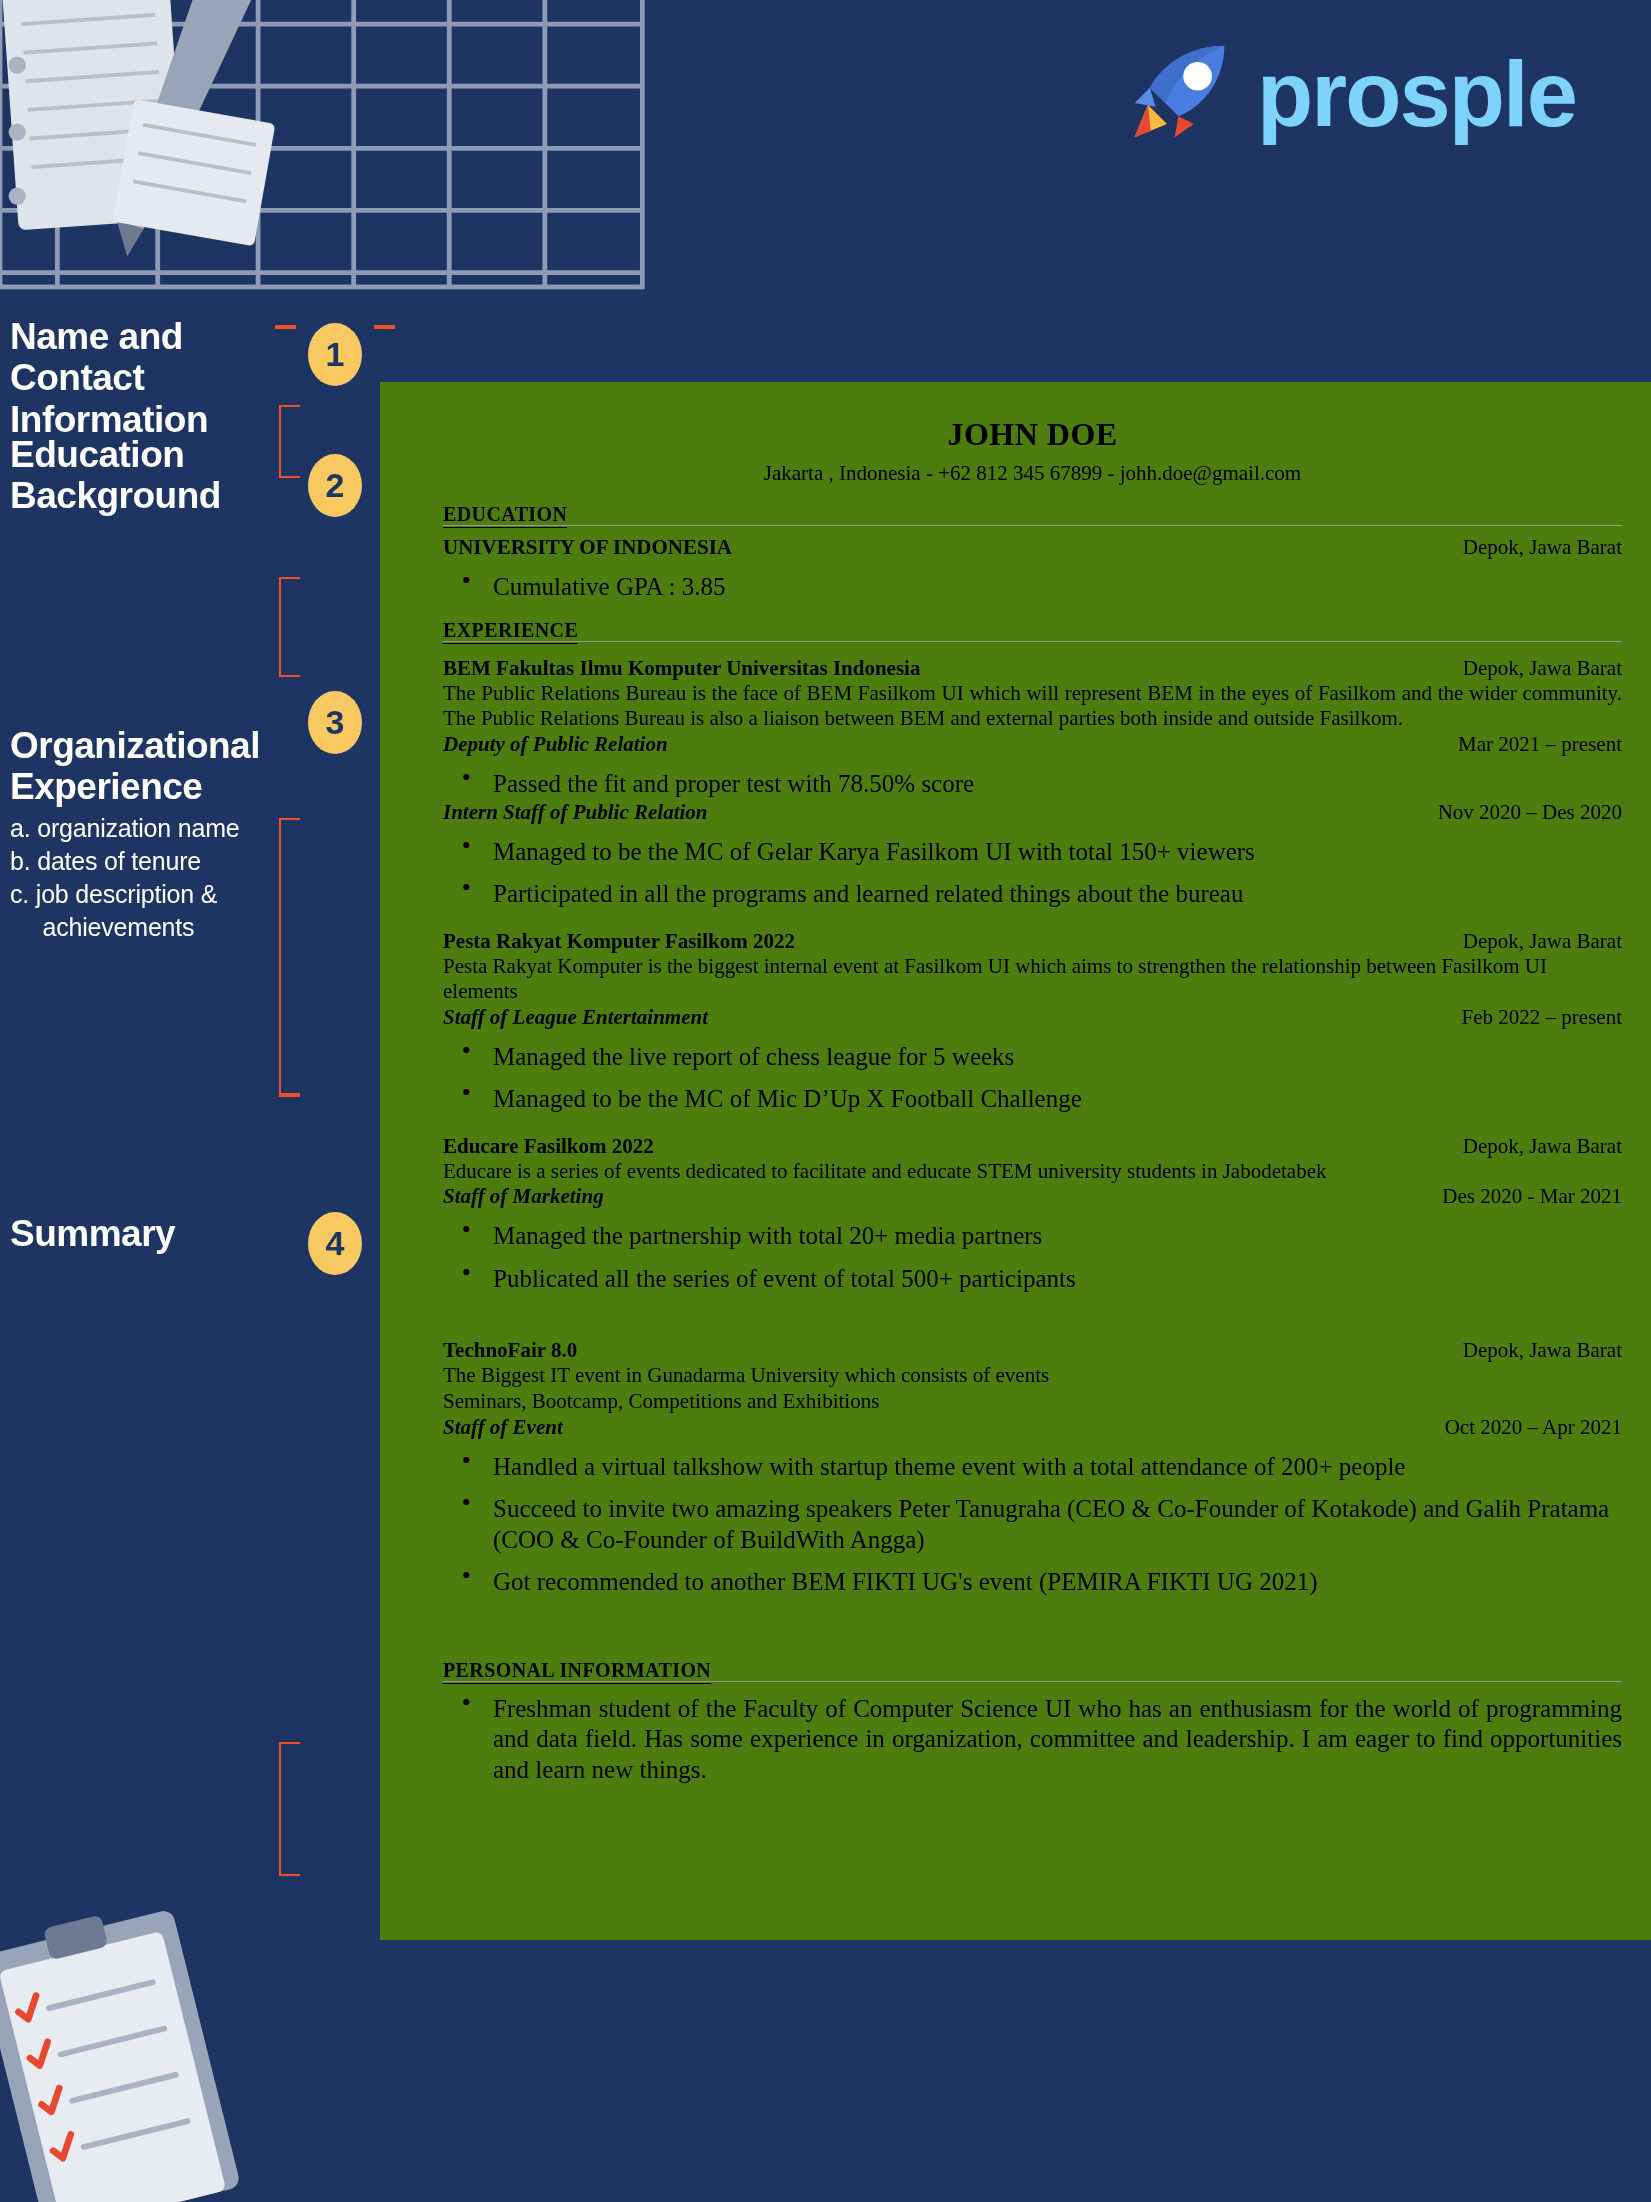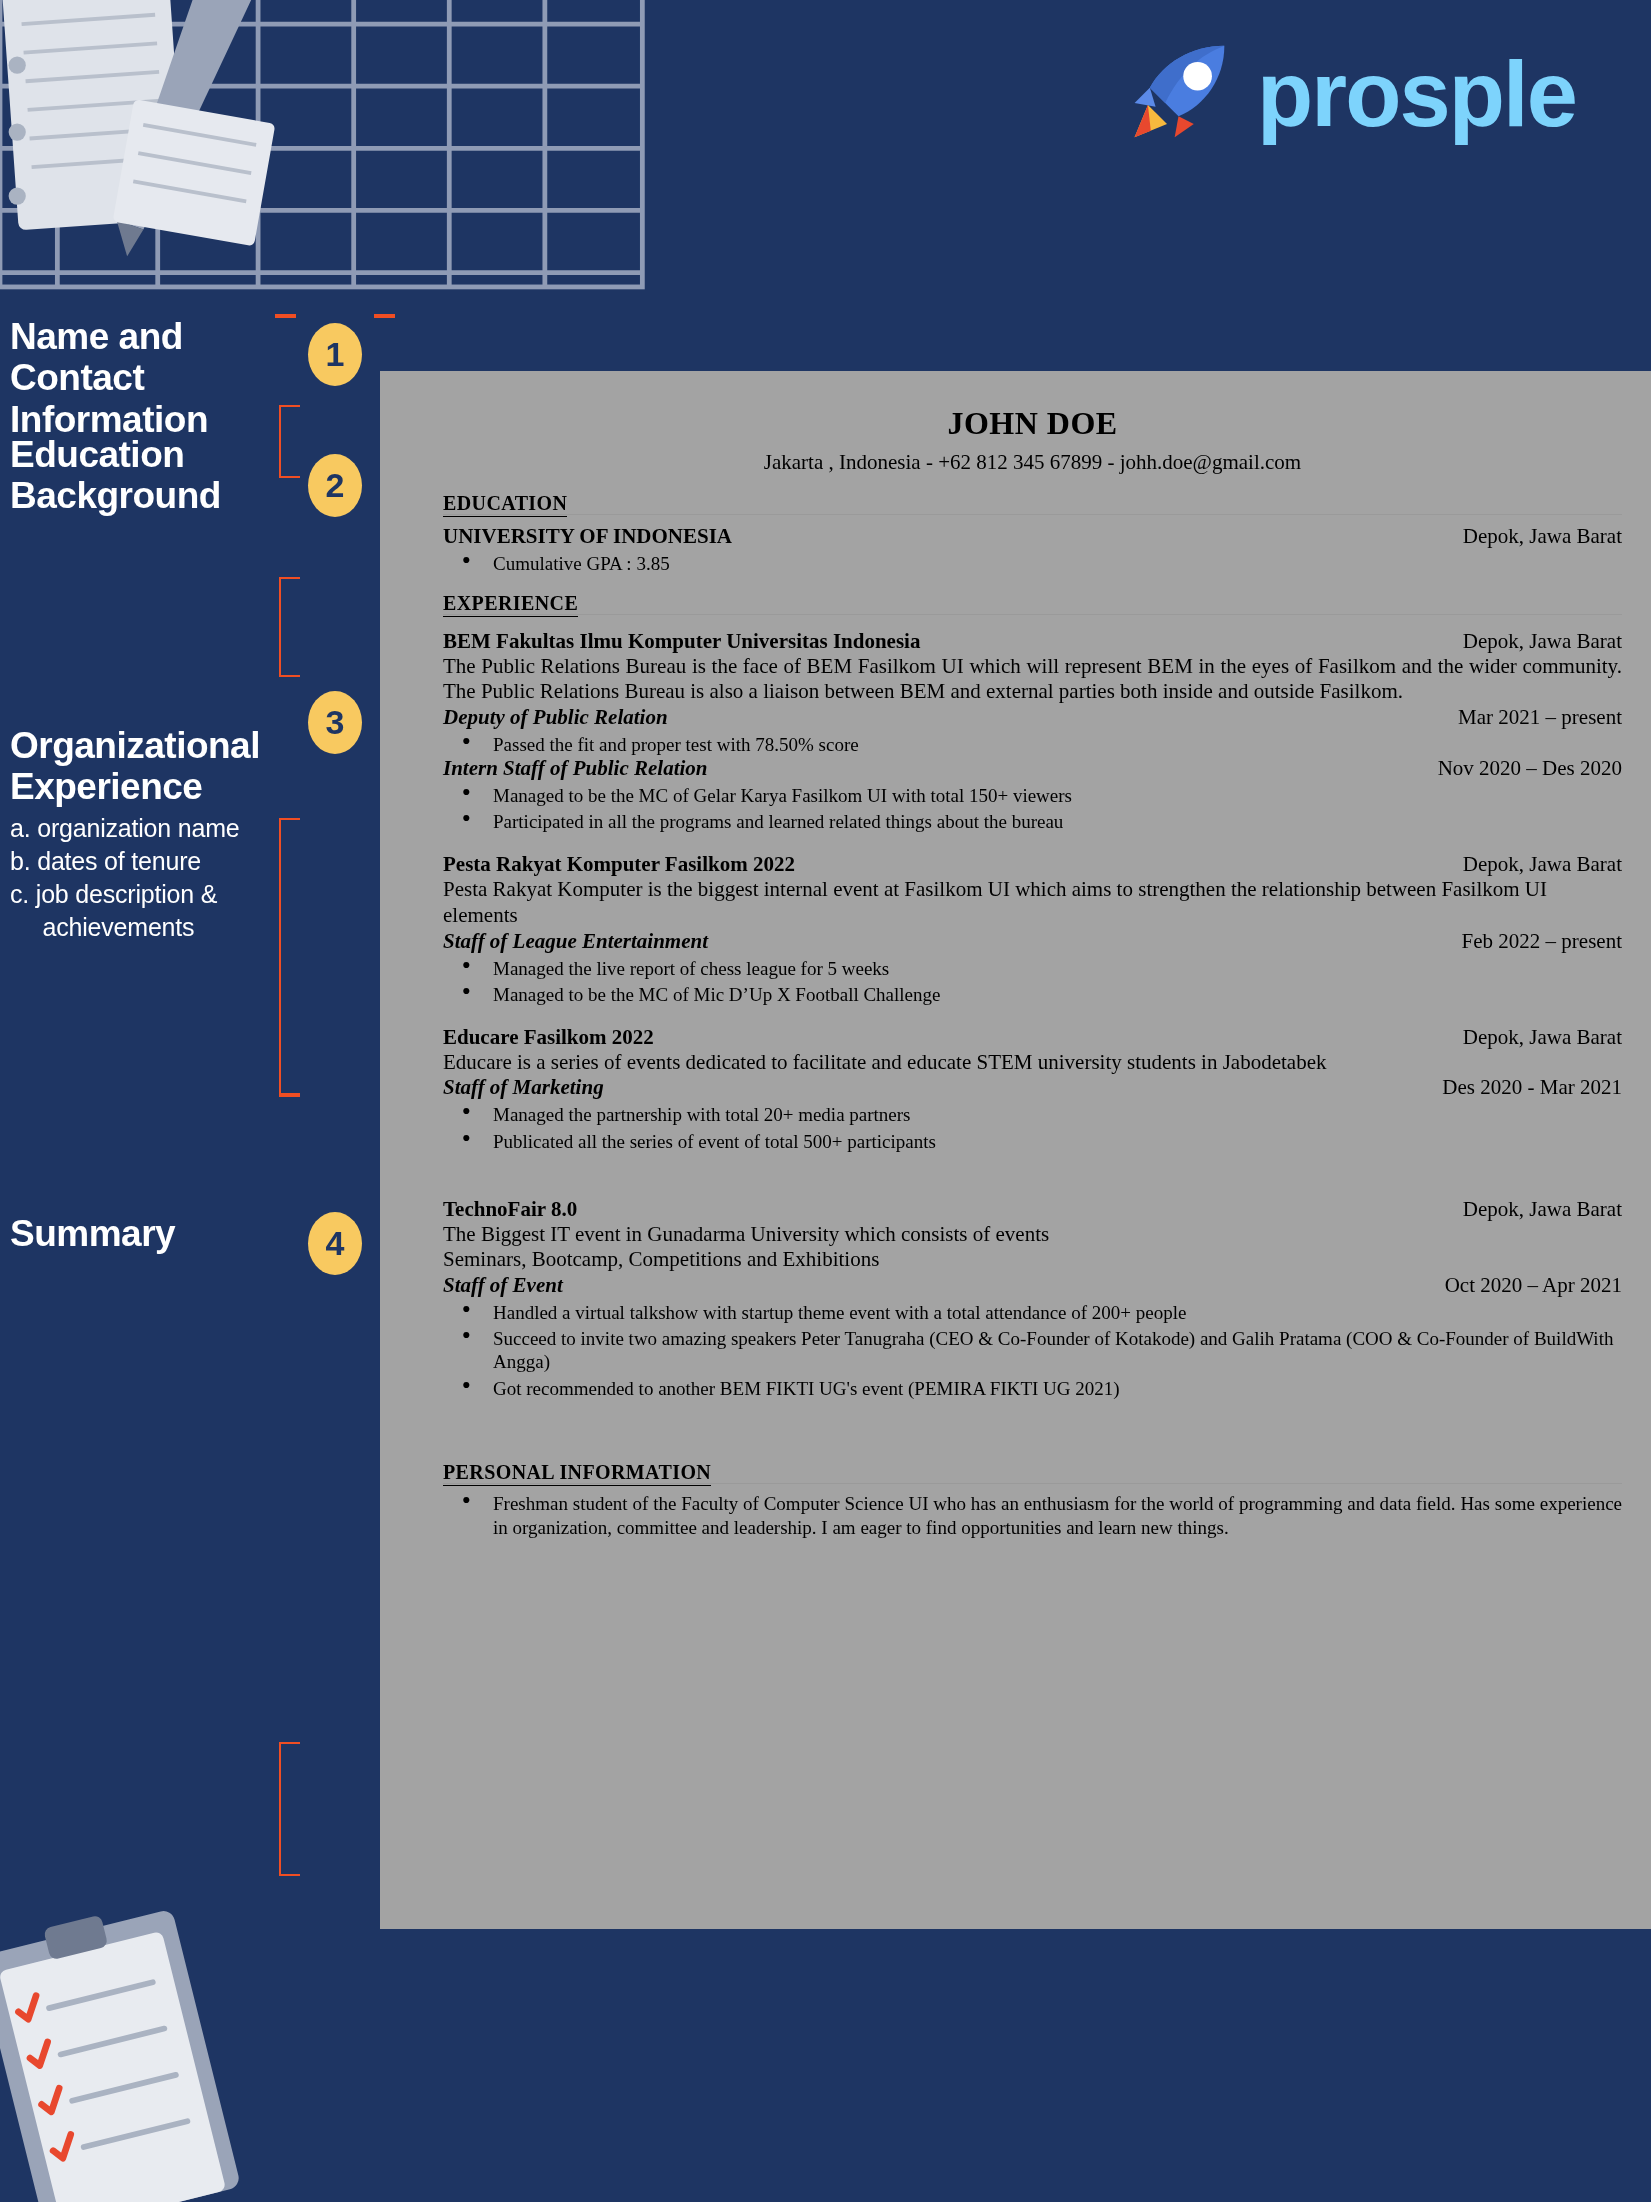--- a/index.html
+++ b/index.html
@@ -78,24 +78,24 @@
     font-size: 34px;
     font-weight: bold;
     display: flex;
     align-items: center;
     justify-content: center;
   }
 
   
   .page {
     position: absolute;
-    left: 380px; top: 371px;
+    left: 380px; top: 382px;
     width: 1271px;
     height: 1558px;
-    background: #a3a3a3;
+    background: #4d7c0f;
   }
   .resume {
     position: absolute;
     left: 63px; top: 33px;
     right: 29px;
     font-family: "Liberation Serif", serif;
     color: #000000;
   }
 
   .name {
@@ -136,25 +136,25 @@
   .org { font-size: 21px; font-weight: bold; }
   .place { font-size: 21px; white-space: nowrap; }
   .degree { font-size: 21px; font-style: italic; }
   .role { font-size: 21px; font-weight: bold; font-style: italic; }
   .dates { font-size: 21px; white-space: nowrap; }
   .desc { font-size: 21px; line-height: 1.22; }
   .desc.just { text-align: justify; }
 
   ul.bullets { list-style: none; margin: 0; padding: 0; }
   ul.bullets li {
-    font-size: 19px;
+    font-size: 25px;
     line-height: 1.22;
     position: relative;
     padding-left: 50px;
-    margin-top: 3px;
+    margin-top: 12px;
   }
   ul.bullets li::before {
     content: "\25CF";
     position: absolute;
     left: 19px; top: -1px;
     font-size: 14.3px;
   }
   ul.bullets li.just { text-align: justify; }
 
   .exp-group { margin-top: 19px; }

